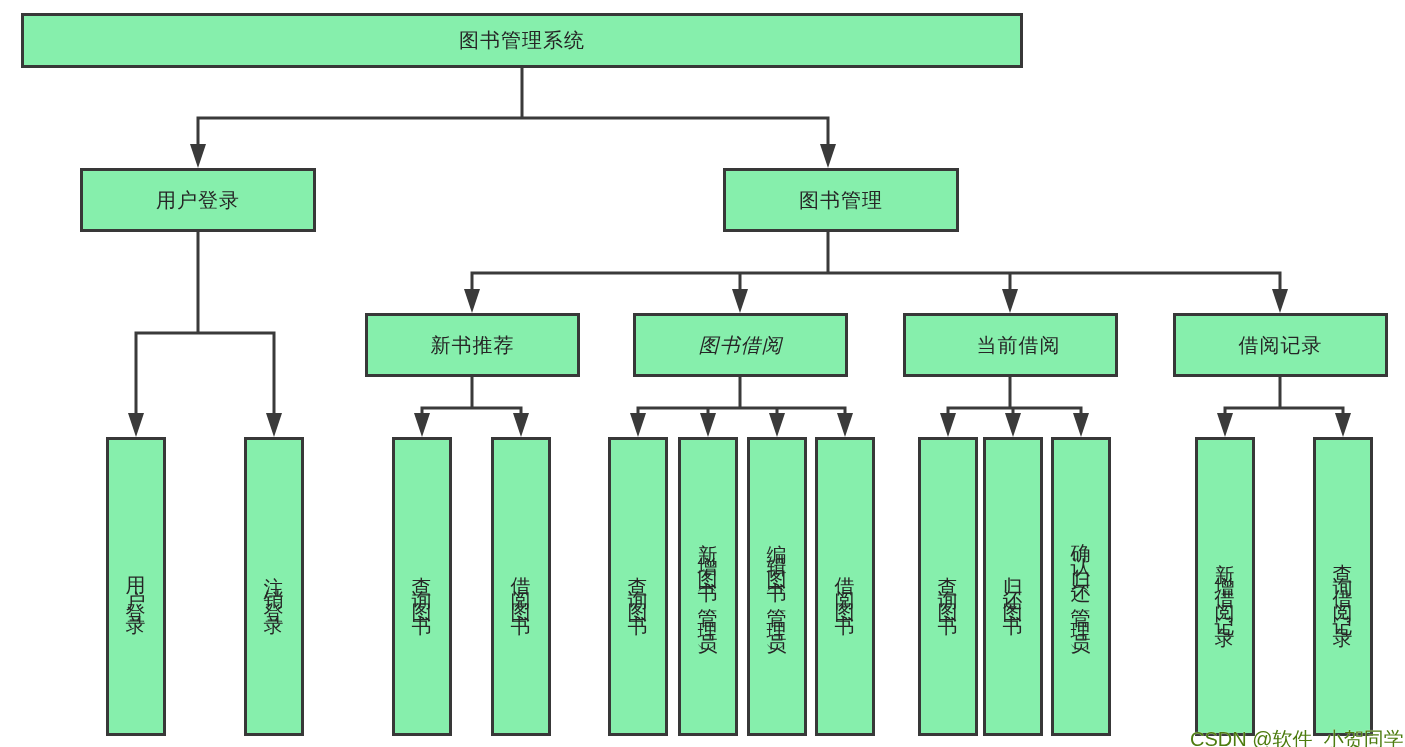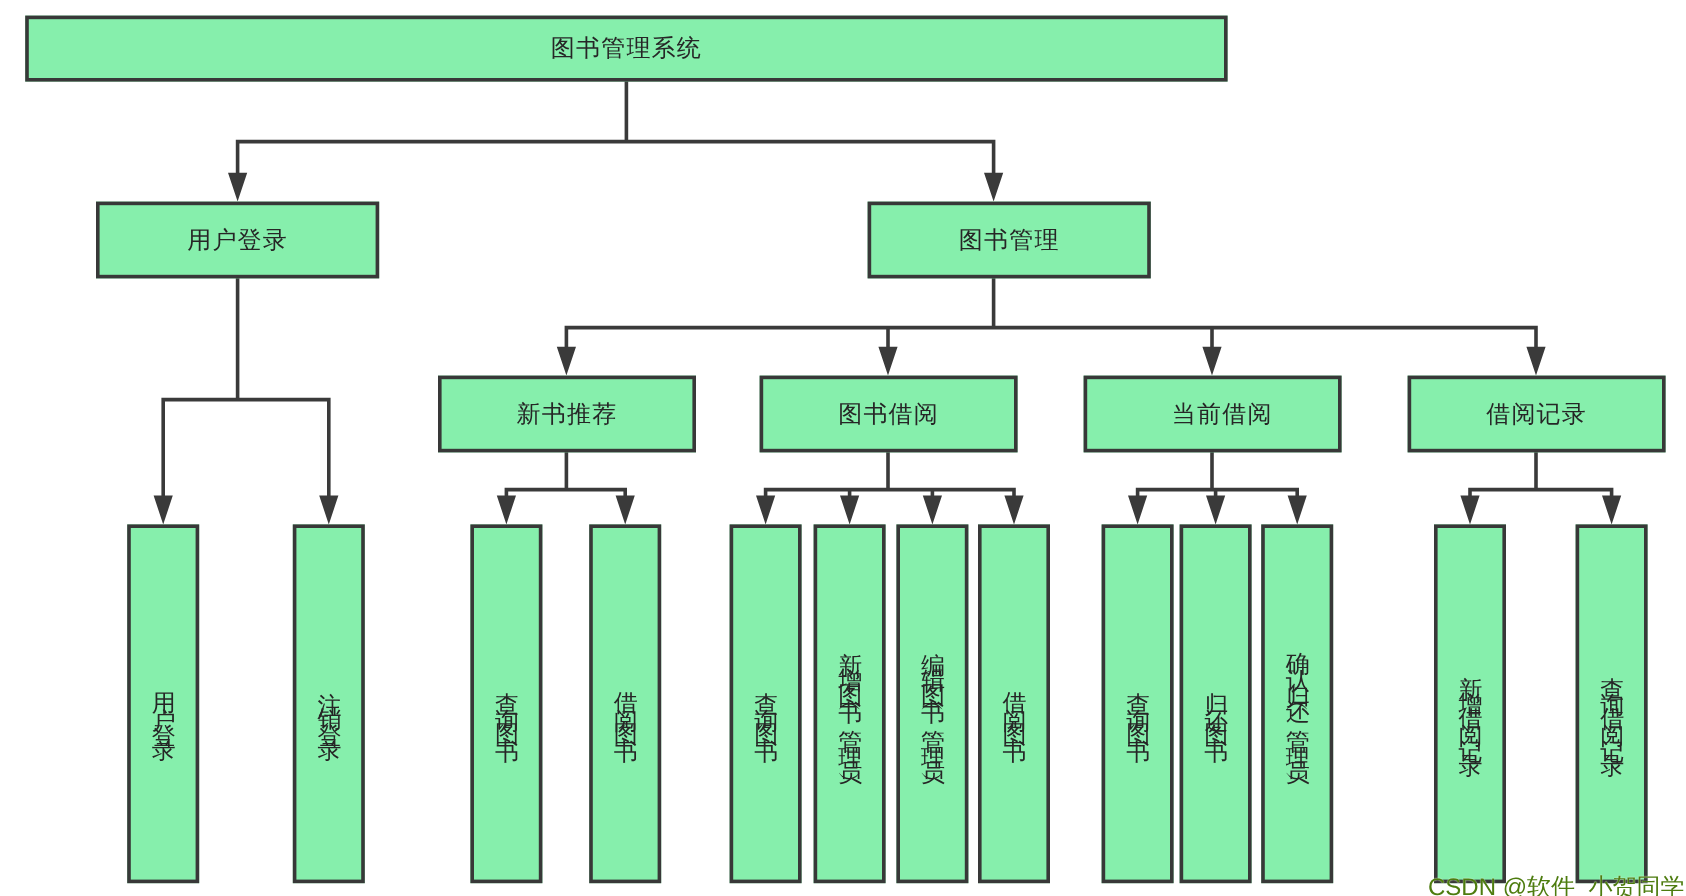--- a/index.html
+++ b/index.html
@@ -109,21 +109,21 @@
   <div class="box lvl2" style="left:80px;">
     <span>用户登录</span>
   </div>
   <div class="box lvl2" style="left:711px;margin-left:12px;">
     <span>图书管理</span>
   </div>
 
   <div class="box mid" style="left:365px;text-align:right;">
     <span>新书推荐</span>
   </div>
-  <div class="box mid" style="left:633px;">
+  <div class="box mid" style="left:633px;font-style:italic;">
     <span>图书借阅</span>
   </div>
   <div class="box mid" style="left:903px;padding-left:16px;">
     <span>当前借阅</span>
   </div>
   <div class="box mid" style="left:1173px;">
     <span>借阅记录</span>
   </div>
 
   <div class="box leaf" style="left:106px;">

